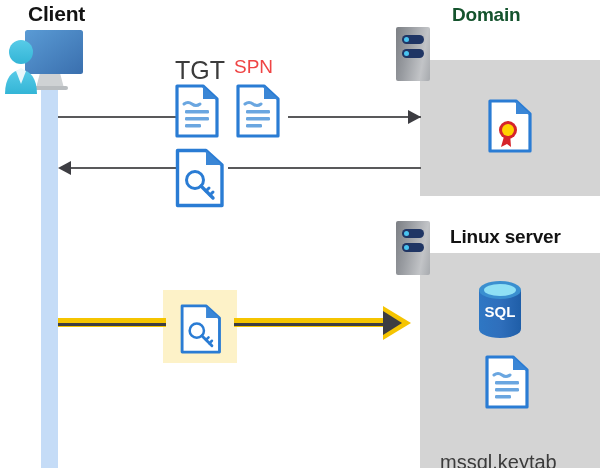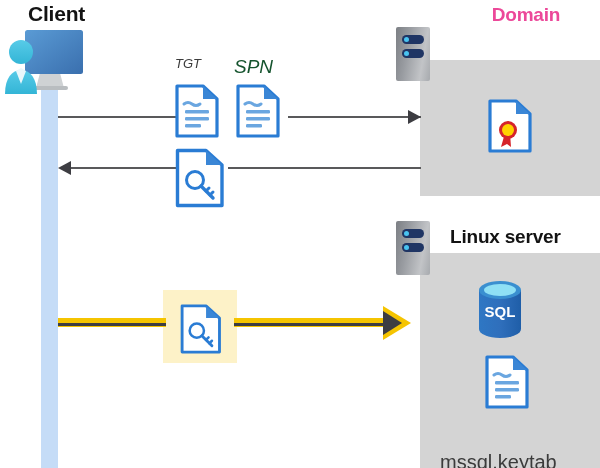--- a/index.html
+++ b/index.html
@@ -23,24 +23,23 @@
     font-size: 21px;
     font-weight: bold;
     color: #131313;
     letter-spacing: -0.2px;
   }
   .title-dc {
     left: 452px; top: 4px;
     width: 148px;
     font-size: 19px;
     font-weight: bold;
-    color: #ec4899;
+    color: #14532d;
     line-height: 1.18;
     letter-spacing: -0.2px;
-    text-align: center;
   }
   .title-linux {
     left: 450px; top: 226px;
     font-size: 19px;
     font-weight: bold;
     color: #131313;
     letter-spacing: -0.2px;
   }
 
   
@@ -93,25 +92,25 @@
 
   #doc-tgt  { left: 175px; top: 84px; }
   #doc-spn  { left: 236px; top: 84px; }
   #doc-key1 { left: 175px; top: 148px; }
   #doc-key2 { left: 180px; top: 303px; }
   #doc-cert { left: 488px; top: 99px; }
   #doc-keytab { left: 485px; top: 355px; }
 
   .lbl-tgt {
     left: 175px; top: 56px;
-    font-size: 13px; color: #3b3b3b; font-style: italic;
+    font-size: 25px; color: #3b3b3b;
   }
   .lbl-spn {
     left: 234px; top: 56px;
-    font-size: 19px; color: #14532d; font-style: italic;
+    font-size: 19px; color: #ef4444;
   }
   .lbl-keytab {
     left: 440px; top: 419px;
     font-size: 20px; color: #3b3b3b; margin-top: 32px;
   }
 
   
   .line-gray {
     height: 2px;
     background: #59595b;

